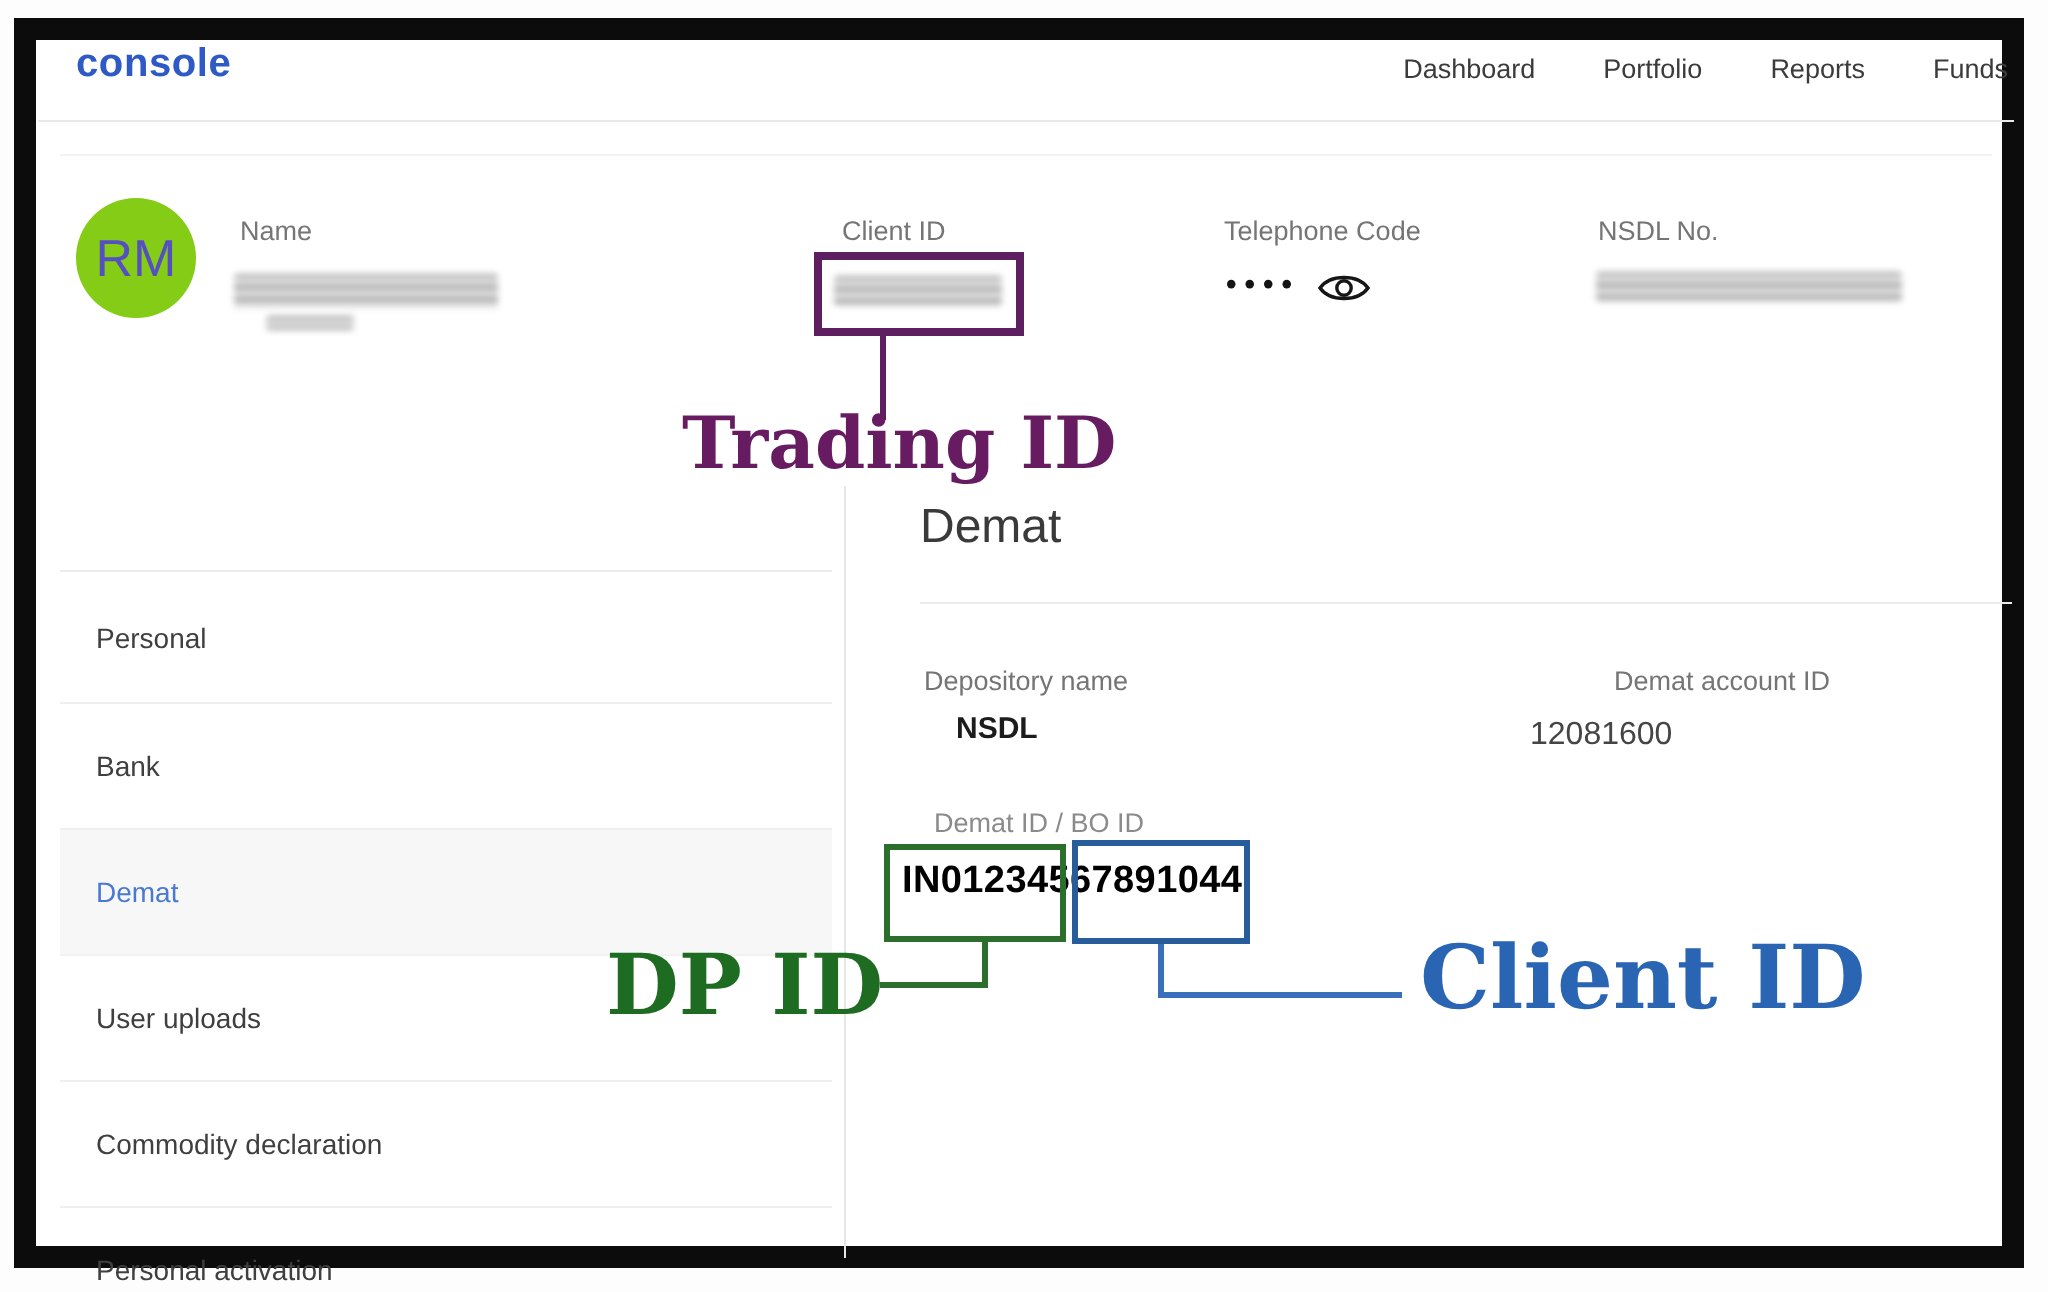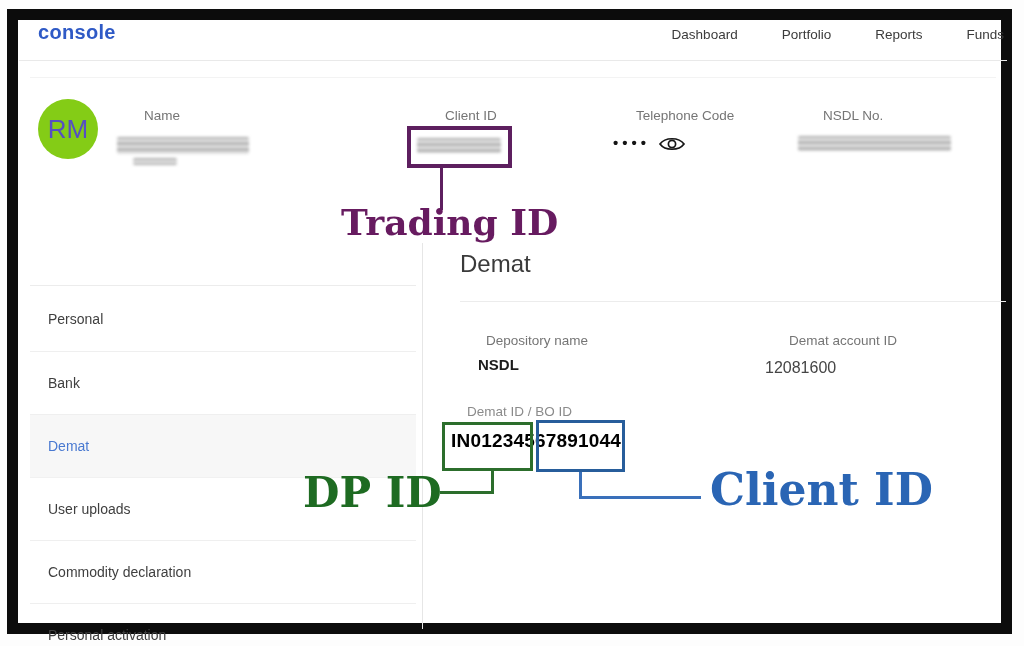--- a/index.html
+++ b/index.html
@@ -7,30 +7,30 @@
     font-family:"Liberation Sans", sans-serif; }
   .abs { position:absolute; }
 
   
   .frame { left:7px; top:9px; width:1005px; height:625px;
     border:11px solid #0c0c0c; background:#ffffff; }
 
   
   .logo { left:38px; top:21px; font-size:20px; font-weight:bold; color:#2f5ac6;
     letter-spacing:0.3px; }
-  .nav { right:20px; top:27px; display:flex; gap:44px; font-size:13.5px; color:#3b3b3b; }
+  .nav { right:20px; top:27px; display:flex; gap:34px; font-size:13.5px; color:#3b3b3b; }
   .nav span { cursor:default; }
   .hdr-line { left:19px; top:60px; width:988px; height:1px; background:#e9e9e9; }
   .hdr-line2 { left:30px; top:77px; width:966px; height:1px; background:#f3f3f3; }
 
   
   .avatar { left:38px; top:99px; width:60px; height:60px; border-radius:50%;
     background:#84cc16; color:#564fc2; font-size:26px; font-weight:500;
     display:flex; align-items:center; justify-content:center; }
-  .field-label { font-size:13.5px; color:#757575;margin-left:24px; }
+  .field-label { font-size:13.5px; color:#757575; }
   .blur-bar { background:repeating-linear-gradient(180deg,#9a9a9a 0px,#cccccc 2px,#ededed 4px,#b3b3b3 6px);
     filter:blur(1.6px); border-radius:2px; }
   .mask-dots { font-size:15px; color:#141414; letter-spacing:4px; font-weight:bold; }
 
   
   .box-purple { left:407px; top:126px; width:105px; height:42px; border:4px solid #5d1f5f; }
   .line-purple-v { left:440px; top:168px; width:3px; height:42px; background:#5d1f5f; }
   .ann { font-family:"DejaVu Serif","Liberation Serif",serif; font-weight:bold; line-height:1; }
   .ann-trading { left:341px; top:204px; font-size:36px; color:#671b60; }
   .ann-dp { left:303px; top:472px; font-size:42px; color:#1e6b22; }
@@ -42,21 +42,21 @@
     font-size:14px; color:#3f3f3f; border-bottom:1px solid #efefef; cursor:pointer; }
   .side-item:first-child { height:67px; border-top:1px solid #ececec;margin-top:42px; }
   .side-item.active { background:#f7f7f7; color:#4979d1; border-bottom:1px solid #f1f1f1; }
   .v-divider { left:422px; top:243px; width:1px; height:386px; background:#e6e6e6; }
 
   
   .demat-title { left:460px; top:250px; font-size:24px; color:#3a3a3a; }
   .demat-line { left:460px; top:301px; width:546px; height:1px; background:#ececec; }
   .lbl-dep { left:462px; top:333px; }
   .val-dep { left:478px; top:356px; font-size:15px; font-weight:bold; color:#1c1c1c; }
-  .lbl-acc { left:765px; top:333px; }
+  .lbl-acc { left:807px; top:333px; }
   .val-acc { left:765px; top:359px; font-size:16px; color:#454545; }
   .lbl-bo  { left:467px; top:404px; font-size:13.5px; color:#8b8b8b; }
   .val-bo  { left:451px; top:430px; font-size:19px; font-weight:bold; color:#000000;
     letter-spacing:0.2px; }
   .box-green { left:442px; top:422px; width:91px; height:49px; border:3px solid #2c6e2c; }
   .box-blue  { left:536px; top:420px; width:89px; height:52px; border:3px solid #275d9b; }
   .line-green-v { left:491px; top:471px; width:3px; height:23px; background:#2c6e2c; }
   .line-green-h { left:440px; top:491px; width:54px; height:3px; background:#2c6e2c; }
   .line-blue-v  { left:579px; top:472px; width:3px; height:27px; background:#3a70ba; }
   .line-blue-h  { left:579px; top:496px; width:122px; height:3px; background:#3a70ba; }

